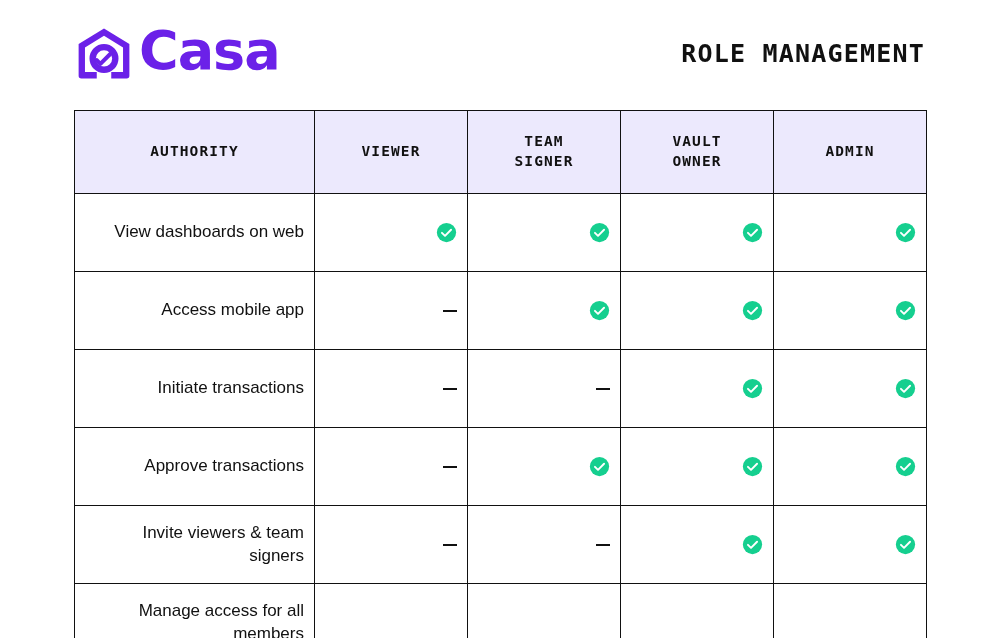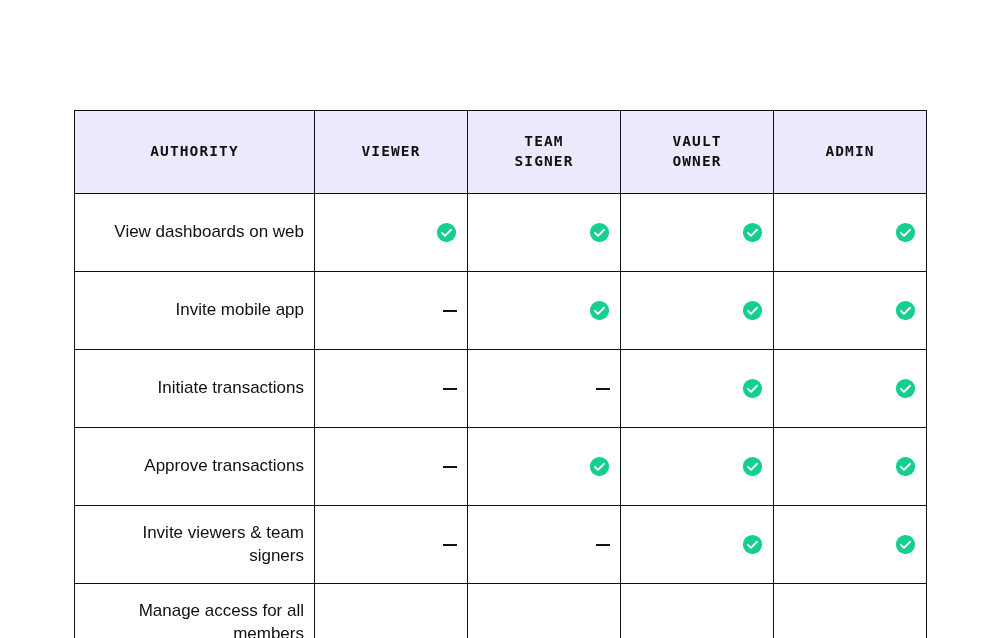--- a/index.html
+++ b/index.html
@@ -119,20 +119,31 @@
     height: 1.6px;
     background: #111111;
     vertical-align: middle;
   }
 </style>
 </head>
 <body>
 
 <div class="page">
 
+  <div class="header">
+    <div class="brand">
+      <svg class="brand-mark" viewBox="0 0 64 64">
+        <path d="M32 5 L60 22 L60 57 A3 3 0 0 1 57 60 L40 60 L40 53 L53 53 L53 26 L32 13 L11 26 L11 53 L24 53 L24 60 L7 60 A3 3 0 0 1 4 57 L4 22 Z" fill="#6b21e8"></path>
+        <path d="M32 22 A16 16 0 1 0 32 54 A16 16 0 1 0 32 22 Z M32 29 A9 9 0 1 1 32 47 A9 9 0 1 1 32 29 Z" fill="#6b21e8"></path>
+        <path d="M40 32 L28 44 L24 40" fill="none" stroke="#6b21e8" stroke-width="4.5" stroke-linecap="round" stroke-linejoin="round"></path>
+      </svg>
+      <div class="brand-name">Casa</div>
+    </div>
+    <div class="doc-title">ROLE MANAGEMENT</div>
+  </div>
 
   <table class="matrix">
     <colgroup>
       <col class="col-authority">
       <col class="col-role">
       <col class="col-role">
       <col class="col-role">
       <col class="col-role">
     </colgroup>
     <thead>
@@ -170,21 +181,21 @@
           <td class="cell-mark"><span class="check"><svg viewBox="0 0 24 24" width="21" height="21">
                 <circle cx="12" cy="12" r="11" fill="#15cf8f"></circle>
                 <path d="M6.8 12.4 L10.3 15.8 L17.2 8.8" fill="none" stroke="#ffffff" stroke-width="2.2" stroke-linecap="round" stroke-linejoin="round"></path>
               </svg></span></td>
           <td class="cell-mark"><span class="check"><svg viewBox="0 0 24 24" width="21" height="21">
                 <circle cx="12" cy="12" r="11" fill="#15cf8f"></circle>
                 <path d="M6.8 12.4 L10.3 15.8 L17.2 8.8" fill="none" stroke="#ffffff" stroke-width="2.2" stroke-linecap="round" stroke-linejoin="round"></path>
               </svg></span></td>
         </tr>
         <tr>
-          <td class="cell-authority">Invite mobile app</td>
+          <td class="cell-authority">Access mobile app</td>
           <td class="cell-mark"><span class="dash"></span></td>
           <td class="cell-mark"><span class="check"><svg viewBox="0 0 24 24" width="21" height="21">
                 <circle cx="12" cy="12" r="11" fill="#15cf8f"></circle>
                 <path d="M6.8 12.4 L10.3 15.8 L17.2 8.8" fill="none" stroke="#ffffff" stroke-width="2.2" stroke-linecap="round" stroke-linejoin="round"></path>
               </svg></span></td>
           <td class="cell-mark"><span class="check"><svg viewBox="0 0 24 24" width="21" height="21">
                 <circle cx="12" cy="12" r="11" fill="#15cf8f"></circle>
                 <path d="M6.8 12.4 L10.3 15.8 L17.2 8.8" fill="none" stroke="#ffffff" stroke-width="2.2" stroke-linecap="round" stroke-linejoin="round"></path>
               </svg></span></td>
           <td class="cell-mark"><span class="check"><svg viewBox="0 0 24 24" width="21" height="21">

